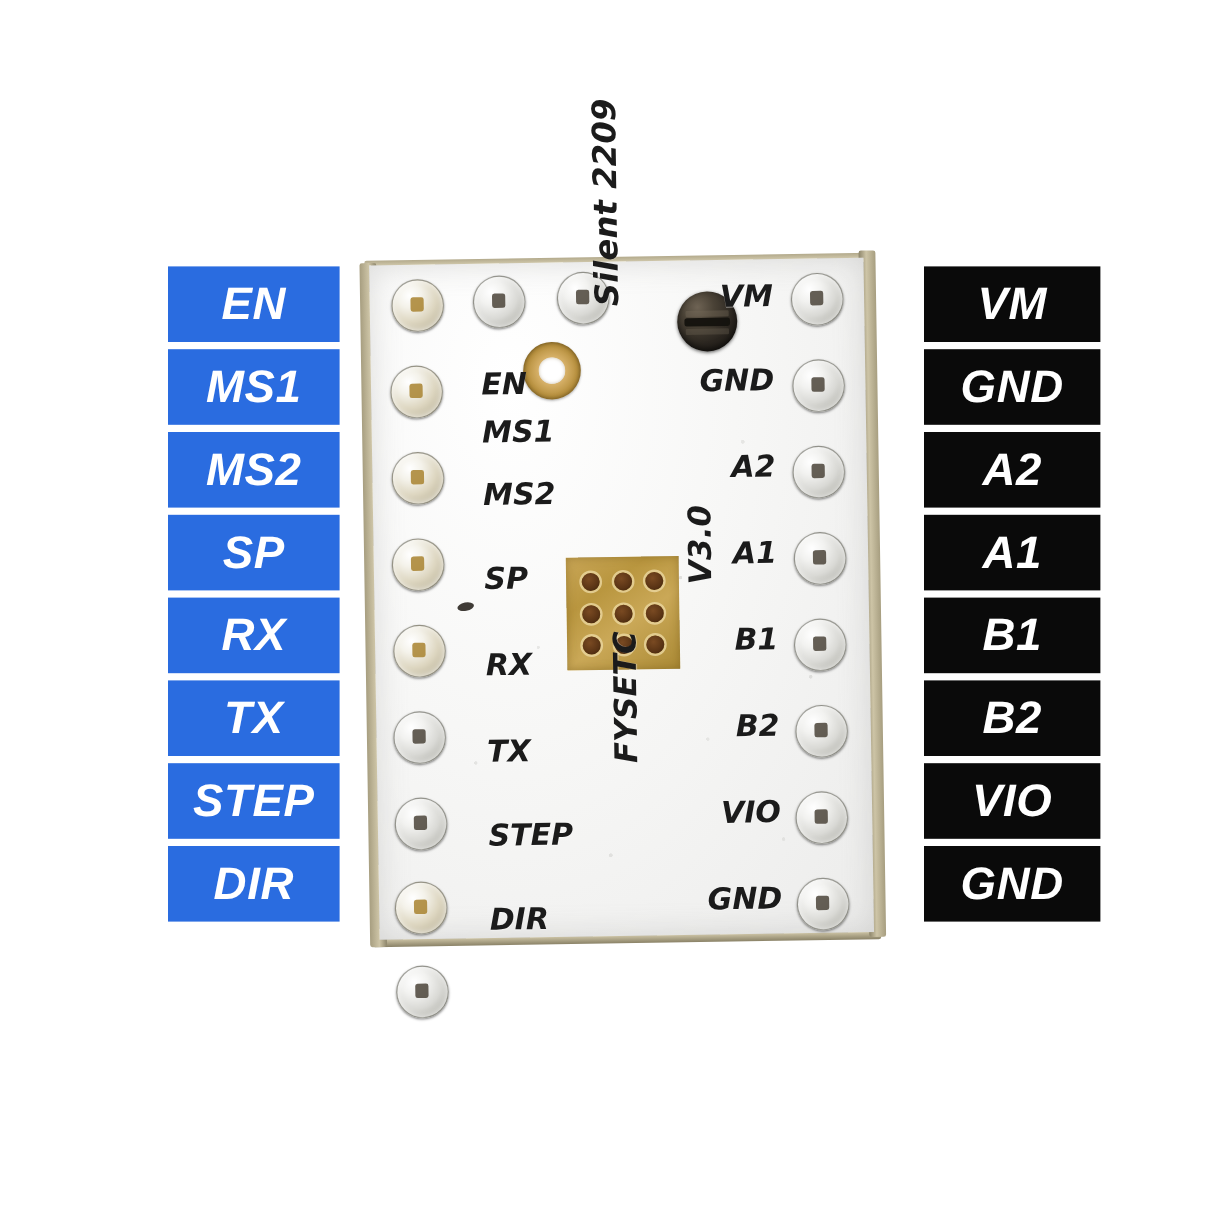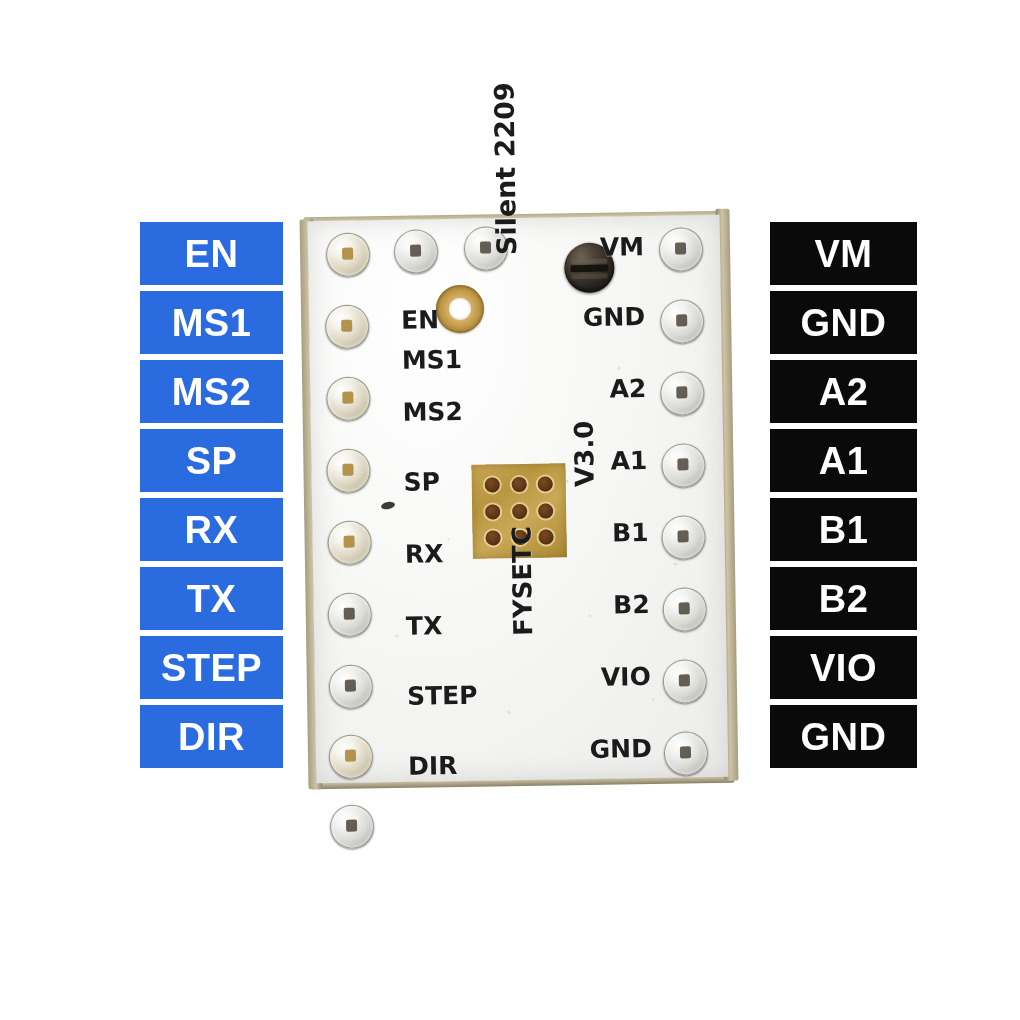--- a/index.html
+++ b/index.html
@@ -3,21 +3,21 @@
 <meta charset="utf-8">
 <style>
   html,body{margin:0;padding:0;}
   body{
     width:1020px;height:1020px;
     background:#ffffff;
     font-family:"Liberation Sans", sans-serif;
     overflow:hidden;
     position:relative;
   }
-  #stage{position:absolute;left:0;top:0;width:1020px;height:1020px;}
+  #stage{position:absolute;left:0;top:0;width:1020px;height:1020px;font-style:italic;}
 
   
   .label-col{position:absolute;display:flex;flex-direction:column;}
   #left-col{left:140px;top:222px;width:143px;}
   #right-col{left:770px;top:222px;width:147px;}
 
   .pin-label{
     height:63px;
     margin-bottom:6px;
     display:flex;align-items:center;justify-content:center;

